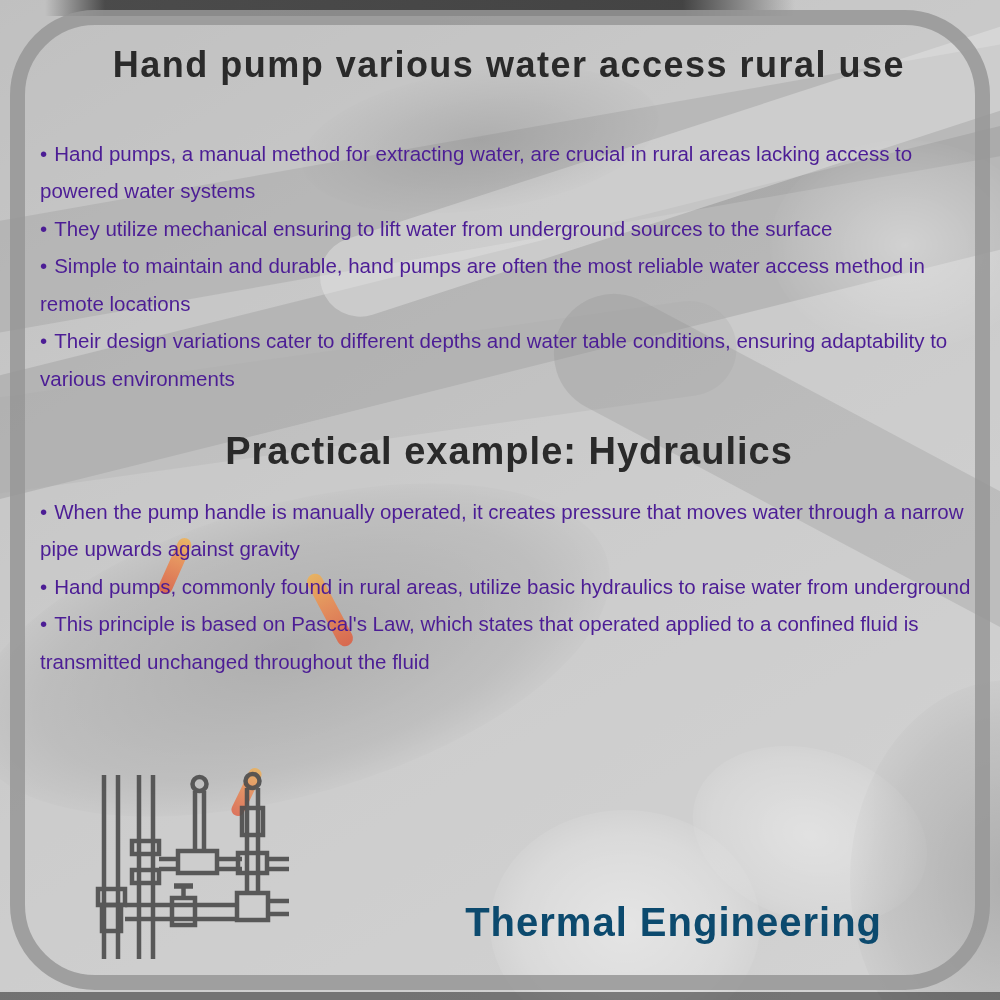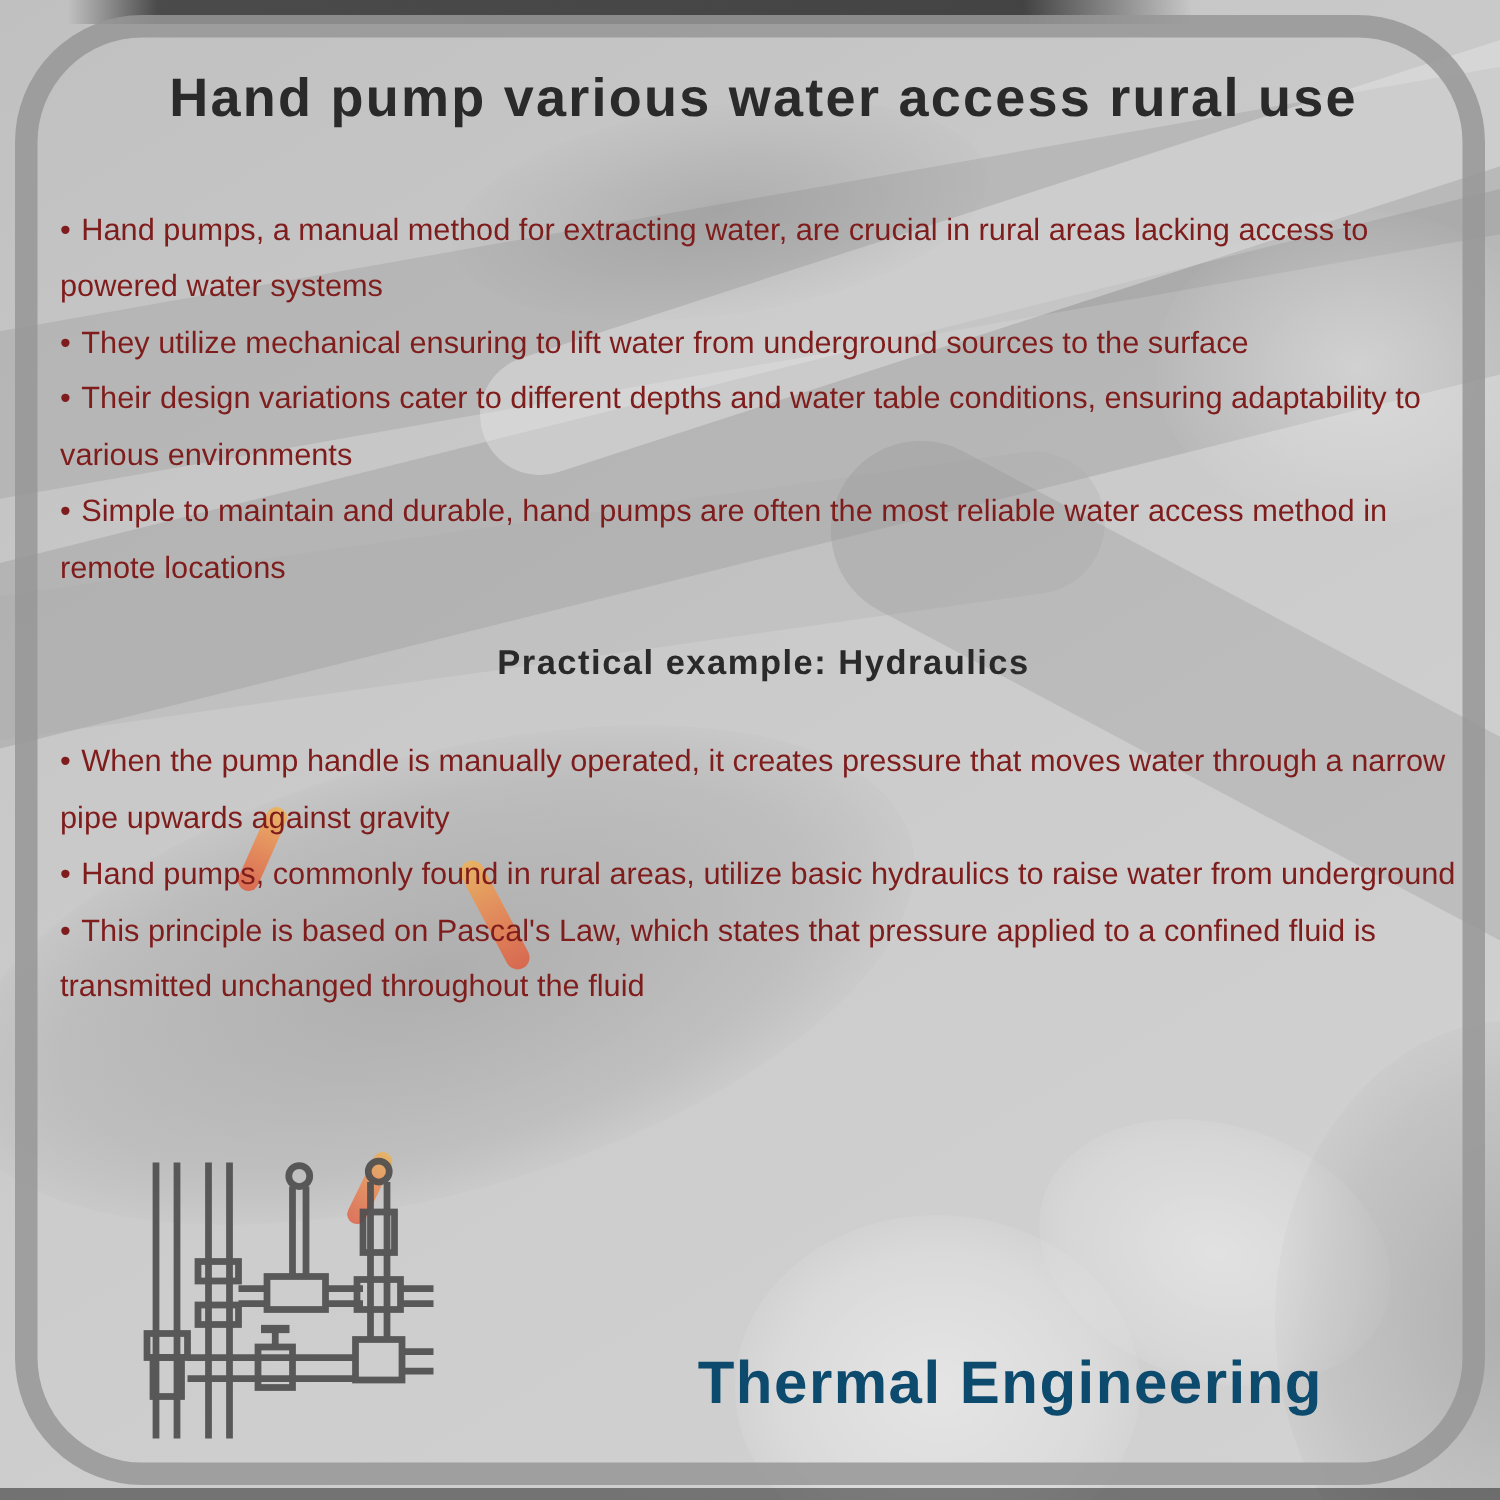--- a/index.html
+++ b/index.html
@@ -50,24 +50,24 @@
   }
   
   .pipes{position:absolute;left:85px;top:763px;z-index:2;opacity:.92;}
   
   .content{position:absolute;left:40px;right:22px;top:42px;z-index:4;}
   .title{
     text-align:center;font-size:36px;font-weight:600;letter-spacing:1.5px;
     color:#2a2a2a;margin:0 0 46px 0;line-height:1.3;
   }
   .subtitle{
-    text-align:center;font-size:23px;font-weight:600;letter-spacing:1px;
-    color:#2a2a2a;margin:30px 0 32px 0;line-height:1.3;
+    text-align:center;font-size:38px;font-weight:600;letter-spacing:1px;
+    color:#2a2a2a;margin:30px 0 16px 0;line-height:1.3;
   }
-  .bullets p{margin:0;font-size:20.5px;line-height:37.5px;color:#7f1d1d;font-weight:400;}
+  .bullets p{margin:0;font-size:20.5px;line-height:37.5px;color:#4c1d95;font-weight:400;}
   .bm{margin-right:7px;}
   
   .watermark{
     position:absolute;right:118px;bottom:55px;z-index:2;
     font-size:40px;font-weight:700;letter-spacing:1px;color:#0c4a6e;
   }
 </style>
 </head>
 <body>
 
@@ -131,26 +131,26 @@
 </svg>
 
 <div class="frame"></div>
 
 <div class="content">
   <h1 class="title">Hand pump various water access rural use</h1>
 
   <div class="bullets">
     <p><span class="bm">•</span><span>Hand pumps, a manual method for extracting water, are crucial in rural areas lacking access to powered water systems</span></p>
     <p><span class="bm">•</span><span>They utilize mechanical ensuring to lift water from underground sources to the surface</span></p>
+    <p><span class="bm">•</span><span>Simple to maintain and durable, hand pumps are often the most reliable water access method in remote locations</span></p>
     <p><span class="bm">•</span><span>Their design variations cater to different depths and water table conditions, ensuring adaptability to various environments</span></p>
-    <p><span class="bm">•</span><span>Simple to maintain and durable, hand pumps are often the most reliable water access method in remote locations</span></p>
   </div>
 
   <h2 class="subtitle">Practical example: Hydraulics</h2>
 
   <div class="bullets">
     <p><span class="bm">•</span><span>When the pump handle is manually operated, it creates pressure that moves water through a narrow pipe upwards against gravity</span></p>
     <p><span class="bm">•</span><span>Hand pumps, commonly found in rural areas, utilize basic hydraulics to raise water from underground</span></p>
-    <p><span class="bm">•</span><span>This principle is based on Pascal's Law, which states that pressure applied to a confined fluid is transmitted unchanged throughout the fluid</span></p>
+    <p><span class="bm">•</span><span>This principle is based on Pascal's Law, which states that operated applied to a confined fluid is transmitted unchanged throughout the fluid</span></p>
   </div>
 </div>
 
 <div class="watermark">Thermal Engineering</div>
 
 </body></html>

